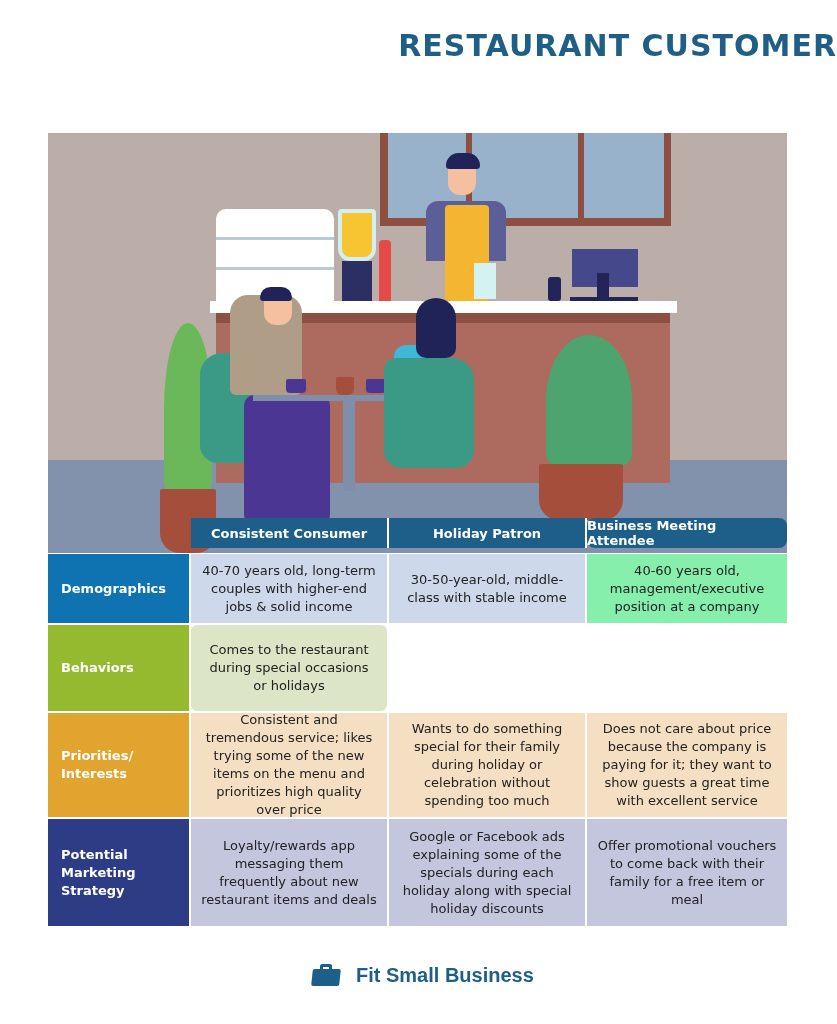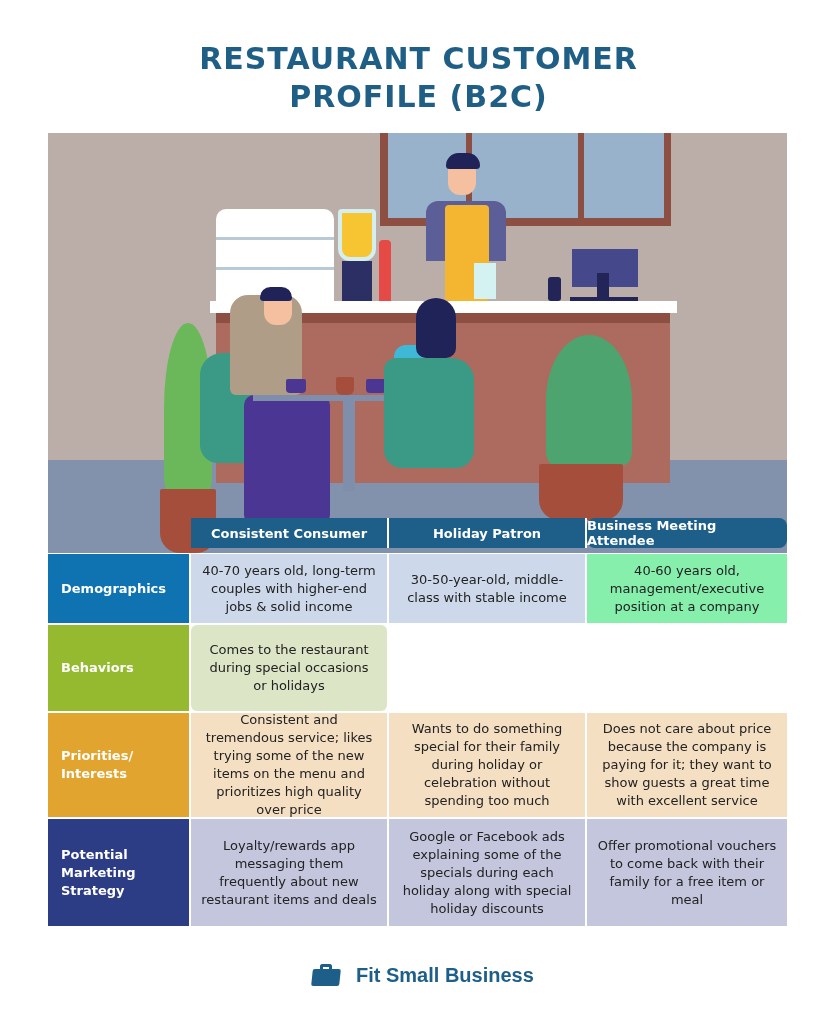--- a/index.html
+++ b/index.html
@@ -1,21 +1,21 @@
 <!DOCTYPE html>
 <html><head>
 <meta charset="utf-8">
 <style>
   * { box-sizing: border-box; margin: 0; padding: 0; }
   html, body { width: 837px; height: 1024px; background: #ffffff; overflow: hidden; }
   body { position: relative; font-family: "DejaVu Sans", "Liberation Sans", sans-serif; }
 
   .title {
-    position: absolute; left: 0; top: 40px; width: 837px;
-    text-align: center; color: #1f5f86; font-weight: bold;
+    position: absolute; left: 0; top: 27px; width: 837px;
+    text-align: right; color: #1f5f86; font-weight: bold;
     font-size: 30px; line-height: 38px; letter-spacing: 1px;
   }
 
   .scene {
     position: absolute; left: 48px; top: 133px; width: 739px; height: 420px;
     background: #bbaea9; overflow: hidden;
   }
   .floor { position: absolute; left: 0; top: 327px; width: 739px; height: 93px; background: #8392ac; }
   .window { position: absolute; left: 332px; top: 0; width: 291px; height: 93px; background: #8c4f42; }
   .window .pane { position: absolute; top: 0; height: 85px; background: #98b2cc; }
@@ -80,21 +80,20 @@
   .briefcase { position: relative; width: 28px; height: 22px; }
   .briefcase .body { position: absolute; left: 0; top: 5px; width: 28px; height: 17px; background: #1d5f88; border-radius: 2px; transform: skewX(-6deg); }
   .briefcase .handle { position: absolute; left: 8px; top: 0; width: 12px; height: 7px; border: 3px solid #1d5f88; border-bottom: none; border-radius: 3px 3px 0 0; }
   .brand { color: #1d5f88; font-weight: bold; font-size: 20px; font-family: "Liberation Sans", "DejaVu Sans", sans-serif; }
 </style>
 </head>
 <body>
 
 <div class="title">
   <div>RESTAURANT CUSTOMER</div>
-  <div>PROFILE (B2C)</div>
 </div>
 
 <div class="scene">
   <div class="floor"></div>
   <div class="window">
     <div class="pane" style="left:8px;width:78px;"></div>
     <div class="pane" style="left:92px;width:106px;"></div>
     <div class="pane" style="left:204px;width:80px;"></div>
   </div>
   <div class="counter-top"></div>

